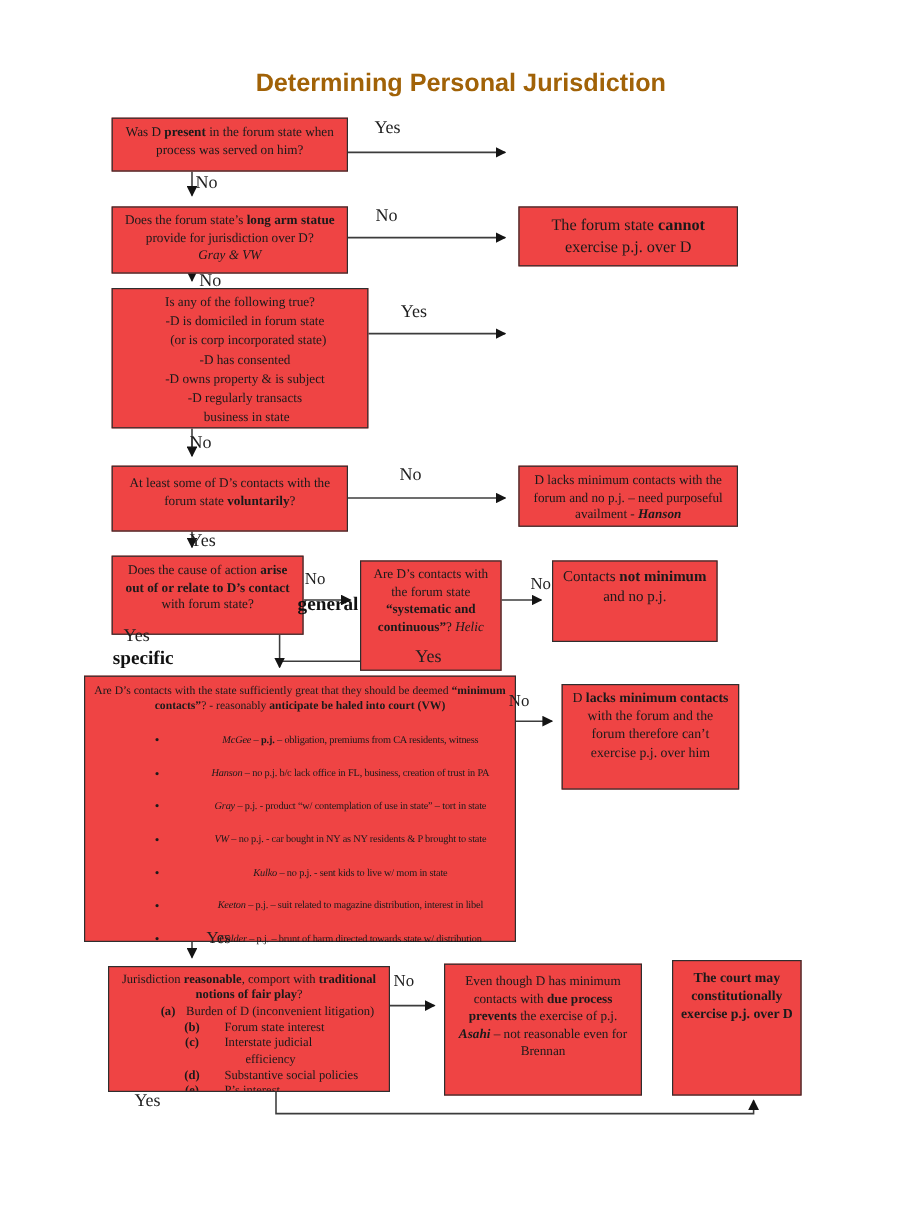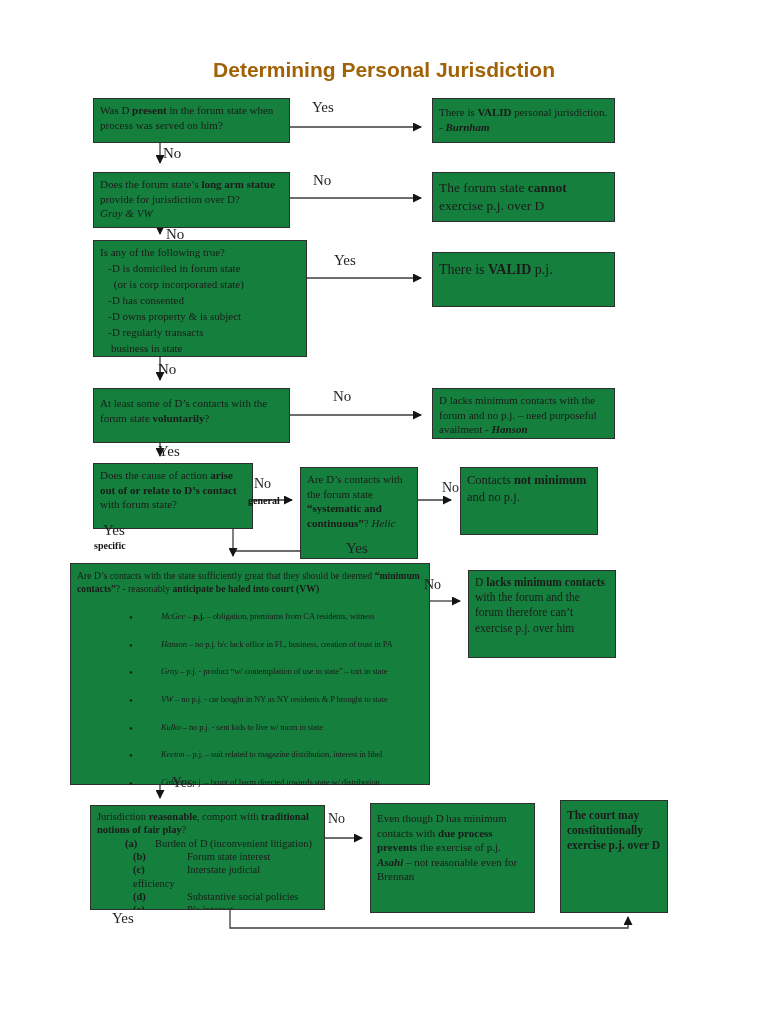--- a/index.html
+++ b/index.html
@@ -2,22 +2,22 @@
 <html><head>
 <meta charset="utf-8">
 <style>
   html,body{margin:0;padding:0;background:#ffffff;}
   #page{position:relative;width:768px;height:1024px;background:#ffffff;overflow:hidden;
         font-family:"Liberation Serif", serif;color:#1a1a1a;}
   .b{font-weight:bold;}
   .i{font-style:italic;}
   #title{position:absolute;top:58px;left:0;width:768px;text-align:center;
          font-family:"Liberation Sans", sans-serif;font-weight:700;font-size:21px;color:#a16207;}
-  .node{position:absolute;border:1.5px solid #2e2e2e;background:#15803d;box-sizing:border-box;
-        padding:4px 6px;font-size:11px;line-height:1.32;}
+  .node{position:absolute;border:1.5px solid #2e2e2e;background:#ef4444;box-sizing:border-box;
+        padding:4px 6px;font-size:11px;line-height:1.32;text-align:center;}
   
   #q1{left:93px;top:98px;width:197px;height:45px;}
   #q2{left:93px;top:172px;width:197px;height:56px;}
   #q3{left:93px;top:240px;width:214px;height:117px;white-space:pre-line;line-height:1.45;}
   #q4{left:93px;top:388px;width:197px;height:55px;padding-top:7px;}
   #q5{left:93px;top:463px;width:160px;height:66px;}
   #q6{left:300px;top:467px;width:118px;height:92px;}
   
   #r1{left:432px;top:98px;width:183px;height:45px;padding-top:6px;}
   #r2{left:432px;top:172px;width:183px;height:50px;font-size:13.5px;padding-top:6px;}
@@ -34,21 +34,21 @@
   #q7{left:90px;top:805px;width:235px;height:105px;font-size:10.5px;line-height:1.27;overflow:hidden;}
   .fp-row{display:flex;margin-left:36px;}
   .fp-row .key{font-weight:bold;flex:0 0 54px;}
   .fp-row.first{margin-left:28px;}
   .fp-row.first .key{flex:0 0 30px;}
   .fp-cont{margin-left:36px;}
   #r7{left:370px;top:803px;width:165px;height:110px;padding-top:7px;}
   #r8{left:560px;top:800px;width:108px;height:113px;font-size:11.5px;font-weight:bold;padding-top:7px;}
   
   .lbl{position:absolute;font-size:15px;color:#1f1f1f;}
-  .sub{position:absolute;font-size:10px;font-weight:bold;color:#111;text-align:right;}
+  .sub{position:absolute;font-size:16px;font-weight:bold;color:#111;text-align:right;}
   #l-yes1{left:312px;top:99px;}   #l-no1{left:163px;top:145px;}
   #l-no2{left:313px;top:172px;}   #l-no3{left:166px;top:226px;}
   #l-yes2{left:334px;top:252px;}  #l-no4{left:158px;top:361px;}
   #l-no5{left:333px;top:388px;}   #l-yes3{left:158px;top:443px;}
   #l-no6{left:254px;top:476px;font-size:14px;}  #l-general{left:248px;top:495px;}
   #l-no7{left:442px;top:480px;font-size:14px;}
   #l-yes4{left:103px;top:522px;}  #l-specific{left:94px;top:540px;}
   #l-yes5{left:346px;top:540px;}
   #l-no8{left:424px;top:577px;font-size:14px;}
   #l-yes6{left:172px;top:775px;font-size:14px;}
@@ -82,33 +82,31 @@
       <path d="M355,545 L355,551 L233,551"></path>
       <path d="M233,529 L233,556" marker-end="url(#ah)"></path>
       <path d="M430,601 L460,601" marker-end="url(#ah)"></path>
       <path d="M160,785 L160,798" marker-end="url(#ah)"></path>
       <path d="M325,838 L362,838" marker-end="url(#ah)"></path>
       <path d="M230,910 L230,928 L628,928 L628,917" marker-end="url(#ah)"></path>
     </g>
   </svg>
 
   <div class="node" id="q1"><span>Was D </span><span class="b">present</span><span> in the forum state when process was served on him?</span></div>
-  <div class="node" id="r1"><span>There is </span><span class="b">VALID</span><span> personal jurisdiction. - </span><span class="b i">Burnham</span></div>
 
   <div class="node" id="q2"><span>Does the forum state’s </span><span class="b">long arm statue</span><span> provide for jurisdiction over D?</span><br><span class="i">Gray &amp; VW</span></div>
   <div class="node" id="r2"><span>The forum state </span><span class="b">cannot</span><span> exercise p.j. over D</span></div>
 
   <div class="node" id="q3">Is any of the following true?
 &nbsp;&nbsp;&nbsp;-D is domiciled in forum state
 &nbsp;&nbsp;&nbsp;&nbsp;&nbsp;(or is corp incorporated state)
 &nbsp;&nbsp;&nbsp;-D has consented
 &nbsp;&nbsp;&nbsp;-D owns property &amp; is subject
 &nbsp;&nbsp;&nbsp;-D regularly transacts
 &nbsp;&nbsp;&nbsp;&nbsp;business in state</div>
-  <div class="node" id="r3"><span>There is </span><span class="b">VALID</span><span> p.j.</span></div>
 
   <div class="node" id="q4"><span>At least some of D’s contacts with the forum state </span><span class="b">voluntarily</span><span>?</span></div>
   <div class="node" id="r4"><span>D lacks minimum contacts with the forum and no p.j. – need purposeful availment - </span><span class="b i">Hanson</span></div>
 
   <div class="node" id="q5"><span>Does the cause of action </span><span class="b">arise out of or relate to D’s contact</span><span> with forum state?</span></div>
   <div class="node" id="q6"><span>Are D’s contacts with the forum state </span><span class="b">“systematic and continuous”</span><span>?  </span><span class="i">Helic</span></div>
   <div class="node" id="r5"><span>Contacts </span><span class="b">not minimum</span><span> and no p.j.</span></div>
 
   <div class="node" id="big">
     <div><span>Are D’s contacts with the state sufficiently great that they should be deemed </span><span class="b">“minimum contacts”</span><span>? - reasonably </span><span class="b">anticipate be haled into court (VW)</span></div>

